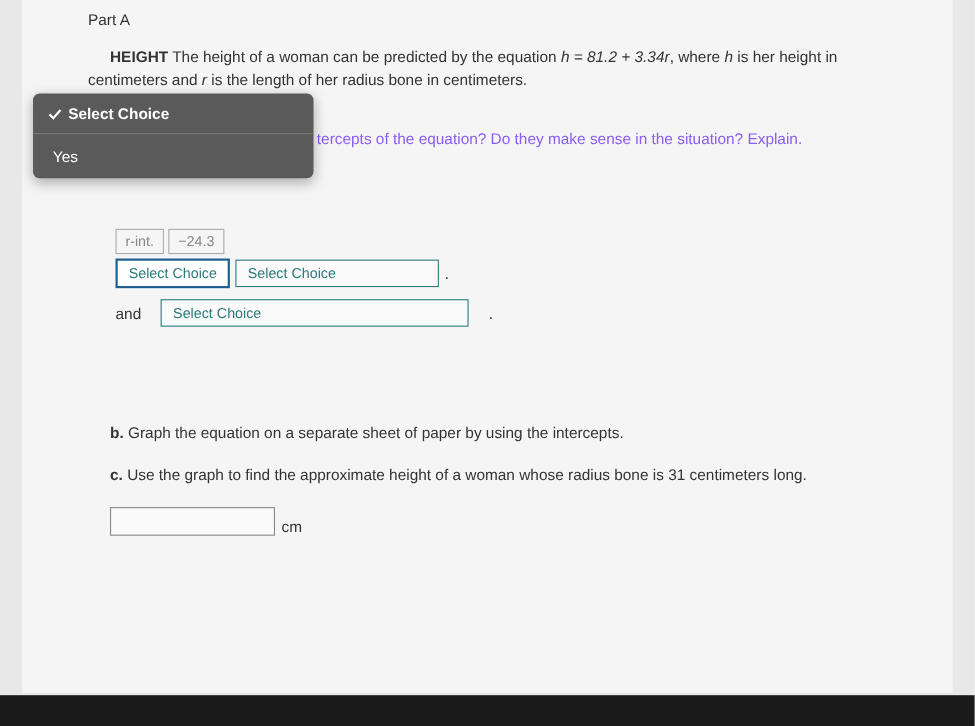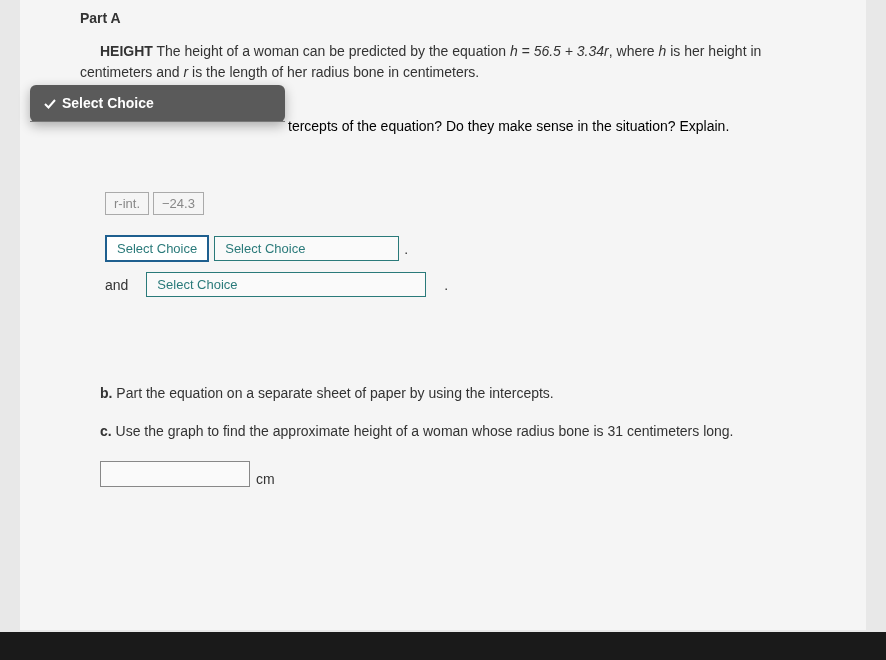--- a/index.html
+++ b/index.html
@@ -16,21 +16,21 @@
       overflow: hidden;
     }
     .page {
       background: #f5f5f5;
       margin: 0 20px;
       padding: 10px 0 0 0;
       min-height: 630px;
       position: relative;
     }
     .part-a-label {
-      font-weight: bold;
+      font-weight: normal;
       font-size: 14px;
       padding-left: 60px;
       margin-bottom: 15px;
       color: #333;
     }
     .height-para {
       padding: 0 60px;
       font-size: 14px;
       color: #333;
       line-height: 1.5;
@@ -70,26 +70,26 @@
       cursor: pointer;
     }
     .dropdown-option:last-child {
       border-bottom: none;
     }
     .intercepts-text {
       position: absolute;
       left: 268px;
       top: 118px;
       font-size: 14px;
-      color: #000000;
+      color: #8b5cf6;
     }
     .int-row {
       position: absolute;
       left: 85px;
-      top: 192px;
+      top: 208px;
       font-size: 14px;
       color: #888;
       display: flex;
       align-items: center;
       gap: 4px;
     }
     .int-box {
       border: 1px solid #aaa;
       padding: 3px 8px;
       color: #888;
@@ -192,34 +192,35 @@
     }
   </style>
 </head>
 <body>
 
 <div class="page">
 
   <div class="part-a-label">Part A</div>
 
   <div class="height-para">
-    <span class="label">HEIGHT</span><span> The height of a woman can be predicted by the equation </span><span class="italic">h = 56.5 + 3.34r</span><span>, where </span><span class="italic">h</span><span> is her height in centimeters and </span><span class="italic">r</span><span> is the length of her radius bone in centimeters.</span>
+    <span class="label">HEIGHT</span><span> The height of a woman can be predicted by the equation </span><span class="italic">h = 81.2 + 3.34r</span><span>, where </span><span class="italic">h</span><span> is her height in centimeters and </span><span class="italic">r</span><span> is the length of her radius bone in centimeters.</span>
   </div>
 
   <div class="intercepts-text">tercepts of the equation? Do they make sense in the situation? Explain.</div>
 
   <div class="dropdown-popup">
     <div class="dropdown-header">
       <span class="check-icon">
         <svg viewBox="0 0 12 12" width="12" height="12">
             <path d="M1 6 L4.5 9.5 L11 2" stroke="#fff" stroke-width="2" fill="none"></path>
           </svg>
       </span>
       <span>Select Choice</span>
     </div>
+    <div class="dropdown-option">Yes</div>
   </div>
 
   <div class="int-row">
     <span class="int-box">r-int.</span>
     <span class="int-box">−24.3</span>
   </div>
 
   <div class="sentence-row">
     <span class="select-choice active">Select Choice</span>
     <span class="select-choice wide">Select Choice</span>
@@ -227,21 +228,21 @@
   </div>
 
   <div class="and-row">
     <span>and</span>
     <span class="select-choice wider">Select Choice</span>
     <span>.</span>
   </div>
 
   <div class="part-b-section">
     <div class="sub-q">
-      <span class="b">b.</span><span> Part the equation on a separate sheet of paper by using the intercepts.</span>
+      <span class="b">b.</span><span> Graph the equation on a separate sheet of paper by using the intercepts.</span>
     </div>
     <div class="sub-q">
       <span class="b">c.</span><span> Use the graph to find the approximate height of a woman whose radius bone is 31 centimeters long.</span>
     </div>
     <div class="answer-row">
       <input type="text" class="text-input" style="">
       <span>cm</span>
     </div>
   </div>
 

